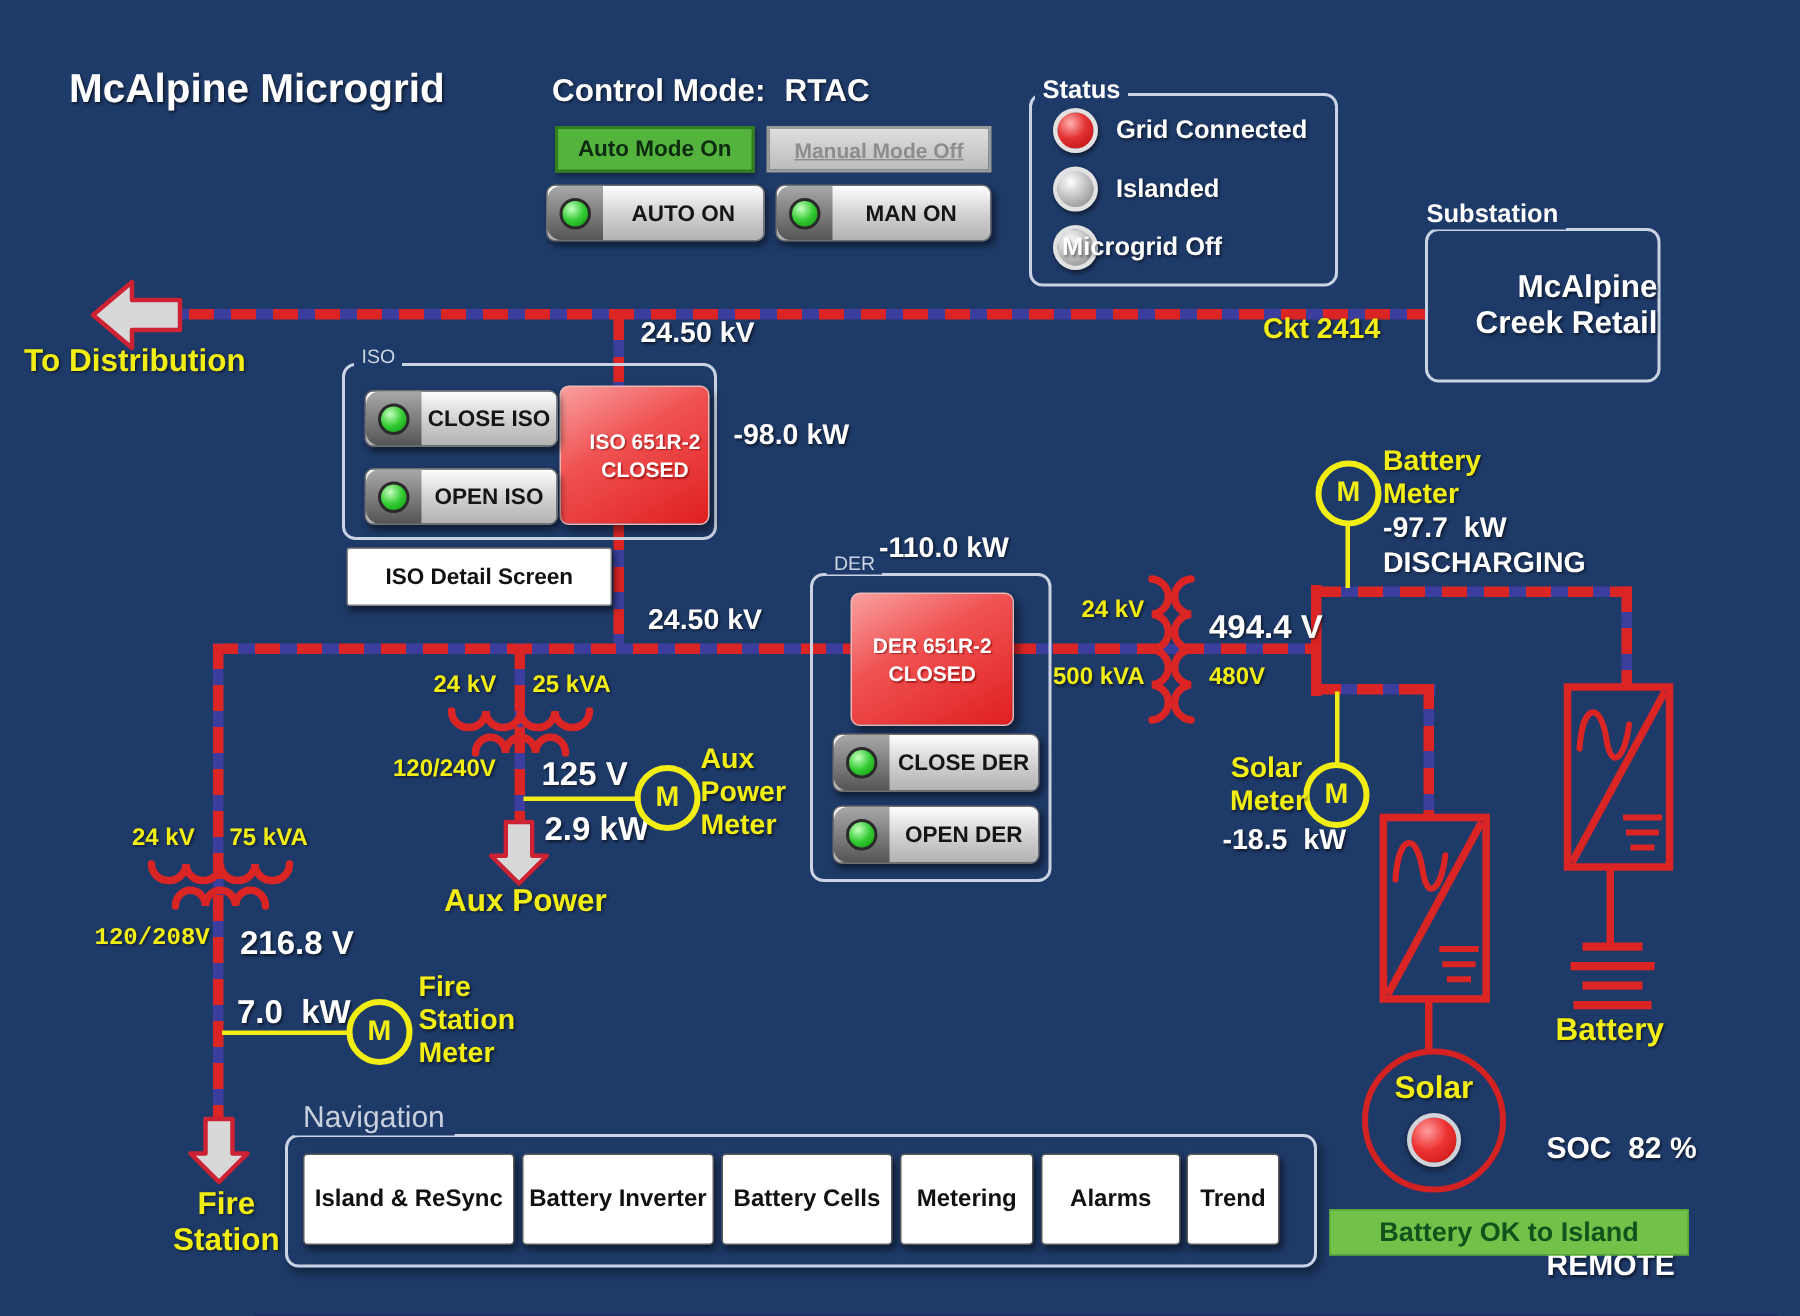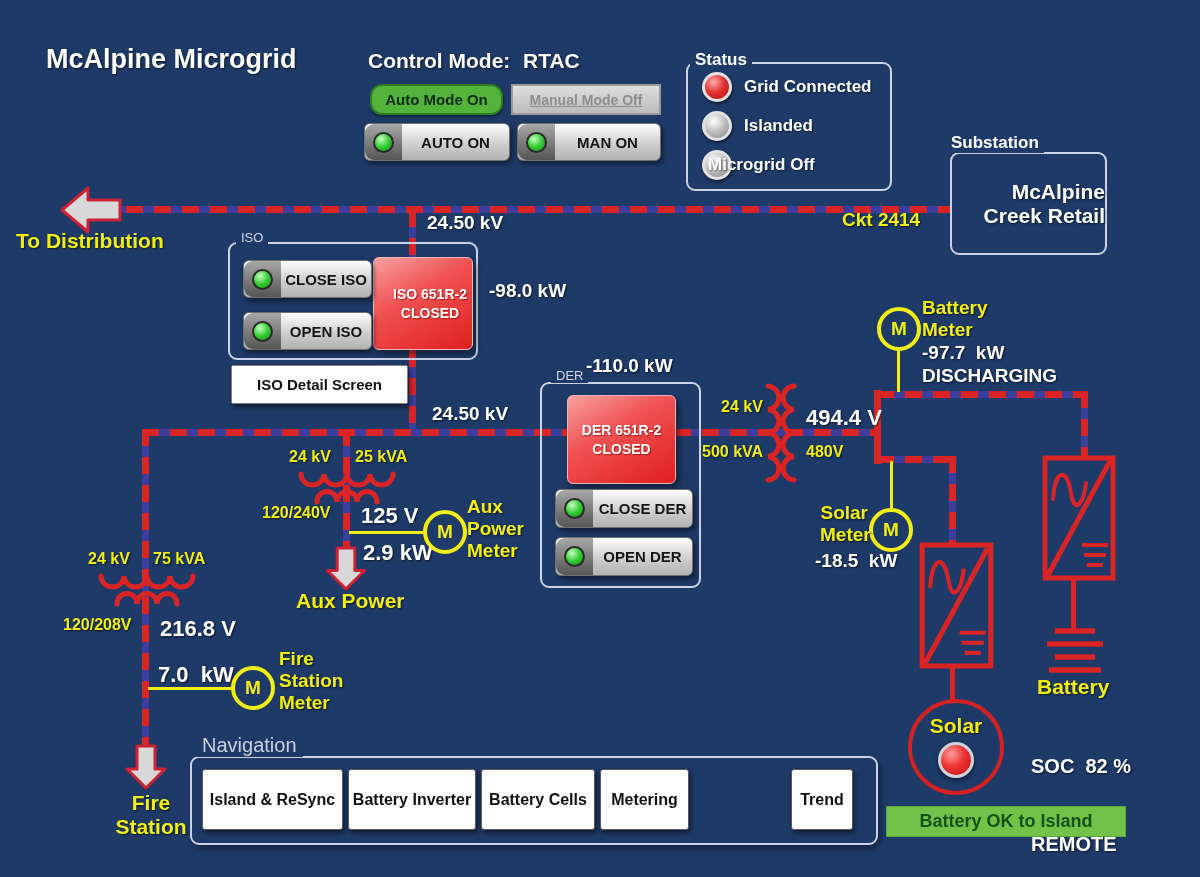--- a/index.html
+++ b/index.html
@@ -83,21 +83,21 @@
   <div class="abs vbus" style="left:949px;top:456px;height:89px;"></div>
   <div class="abs solidred" style="left:950px;top:668px;width:5px;height:34px;"></div>
   <div class="abs yline" style="left:349px;top:531px;width:78px;height:3px;"></div>
   <div class="abs yline" style="left:148px;top:687px;width:86px;height:3px;"></div>
   <div class="abs yline" style="left:897px;top:350px;width:3px;height:42px;"></div>
   <div class="abs yline" style="left:890px;top:461px;width:3px;height:50px;"></div>
 
   <div class="abs wtx f27" style="left:46px;top:44px;">McAlpine Microgrid</div>
   <div class="abs wtx f21" style="left:368px;top:49px;font-weight:600;">Control Mode:</div>
   <div class="abs wtx f21" style="left:523px;top:49px;font-weight:600;">RTAC</div>
-  <div class="abs banner-on" style="left:370px;top:84px;width:133px;height:31px;border-radius:12px;">Auto Mode On</div>
+  <div class="abs banner-on" style="left:370px;top:84px;width:133px;height:31px;">Auto Mode On</div>
   <div class="abs banner-off" style="left:511px;top:84px;width:150px;height:31px;">Manual Mode Off</div>
 
   <div class="abs pill" style="left:364px;top:123px;width:146px;height:38px;">
     <span class="cap">
         <span class="led"></span>
       </span>
     <span class="plabel">AUTO ON</span>
   </div>
   <div class="abs pill" style="left:517px;top:123px;width:144px;height:38px;">
     <span class="cap">
@@ -198,21 +198,21 @@
     <polygon points="22,44 3,25 13,25 13,2 31,2 31,25 41,25" fill="#d8d8d8" stroke="#cc2233" stroke-width="3" stroke-linejoin="round"></polygon>
   </svg>
   <div class="abs ytx f21" style="left:296px;top:589px;">Aux Power</div>
 
   <div class="abs ytx f16" style="left:88px;top:550px;">24 kV</div>
   <div class="abs ytx f16" style="left:153px;top:550px;">75 kVA</div>
   <svg class="abs" style="left:98px;top:567px;" width="98" height="46" viewBox="0 0 98 46">
     <path d="M3,9 a11.5,11 0 0 0 23,0 a11.5,11 0 0 0 23,0 a11.5,11 0 0 0 23,0 a11.5,11 0 0 0 23,0" fill="none" stroke="#db2525" stroke-width="5" stroke-linecap="round"></path>
     <path d="M19,37 a10,10.5 0 0 1 20,0 a10,10.5 0 0 1 20,0 a10,10.5 0 0 1 20,0" fill="none" stroke="#db2525" stroke-width="5" stroke-linecap="round"></path>
   </svg>
-  <div class="abs ytx f16" style="left:63px;top:616px;">120/208V</div>
+  <div class="abs ytx f16" style="left:63px;top:616px;font-family:Liberation Mono, monospace;">120/208V</div>
   <div class="abs wtx f18" style="left:160px;top:616px;">216.8 V</div>
   <div class="abs wtx f18" style="left:158px;top:662px;white-space:pre;">7.0  kW</div>
   <div class="abs meter" style="left:231px;top:666px;">M</div>
   <div class="abs ytx f19 lh22" style="left:279px;top:648px;">
     <div>Fire</div>
     <div>Station</div>
     <div>Meter</div>
   </div>
   <svg class="abs" style="left:124px;top:744px;" width="44" height="46" viewBox="0 0 44 46">
     <polygon points="22,44 3,25 13,25 13,2 31,2 31,25 41,25" fill="#d8d8d8" stroke="#cc2233" stroke-width="3" stroke-linejoin="round"></polygon>
@@ -271,15 +271,16 @@
     <div class="ytx f21" style="margin-top:11px;">Solar</div>
     <div class="redled"></div>
   </div>
 
   <div class="abs glabel-nav" style="left:196px;top:734px;">Navigation</div>
   <div class="abs gbox" style="left:190px;top:756px;width:688px;height:89px;box-shadow:3px 4px 6px rgba(0,0,0,.35);"></div>
   <div class="abs wbtn navbtn" style="left:202px;top:769px;width:141px;height:61px;">Island &amp; ReSync</div>
   <div class="abs wbtn navbtn" style="left:348px;top:769px;width:128px;height:61px;">Battery Inverter</div>
   <div class="abs wbtn navbtn" style="left:481px;top:769px;width:114px;height:61px;">Battery Cells</div>
   <div class="abs wbtn navbtn" style="left:600px;top:769px;width:89px;height:61px;">Metering</div>
+  <div class="abs wbtn navbtn" style="left:694px;top:769px;width:93px;height:61px;">Alarms</div>
   <div class="abs wbtn navbtn" style="left:791px;top:769px;width:62px;height:61px;">Trend</div>
 
 </div>
 
 </body></html>

